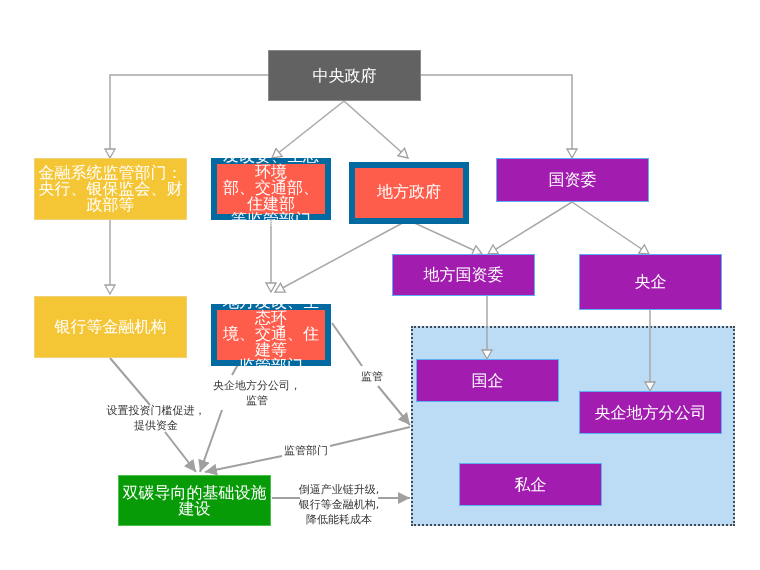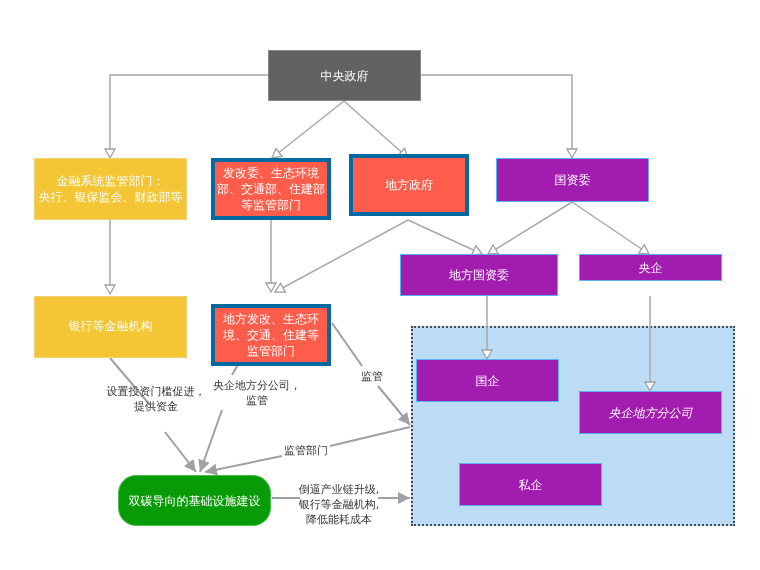--- a/index.html
+++ b/index.html
@@ -1,23 +1,23 @@
 <!DOCTYPE html>
 <html><head>
 <meta charset="utf-8">
 <style>
   html, body { margin: 0; padding: 0; background: #ffffff; }
   body { width: 760px; height: 570px; position: relative; overflow: hidden;
          font-family: "DejaVu Sans", "Liberation Sans", sans-serif; }
   .box { position: absolute; display: flex; align-items: center; justify-content: center;
-         text-align: center; color: #ffffff; font-size: 12px; line-height: 16px;
+         text-align: center; color: #ffffff; font-size: 16px; line-height: 16px;
          box-sizing: border-box; white-space: pre-line; }
   .gray { background: #626262; border: 1px solid #8a8a8a; }
   .yellow { background: #f4c534; border: 1px solid #f0d27a; }
-  .red { background: #ff5d4c; border: 4px solid #0369a1; }
+  .red { background: #ff5d4c; border: 6px solid #0369a1; font-family: Liberation Mono, monospace; }
   .blue { background: #a21caf; border: 1px solid #5ab0f5; }
   .green { background: #079b07; border: 1px solid #4bbf4b; }
   .region { position: absolute; background: #bcdcf6; border: 2px dotted #444a52; box-sizing: border-box; }
   .label { position: absolute; font-size: 11px; line-height: 15px; color: #333333; text-align: center;
            white-space: pre-line; background: transparent; }
   svg.edges { position: absolute; left: 0; top: 0; }
 </style>
 </head>
 <body>
 
@@ -77,37 +77,37 @@
   </g>
 </svg>
 
 <div class="box gray" style="left:268px; top:50px; width:153px; height:51px;">中央政府</div>
 
 <div class="box yellow" style="left:34px; top:158px; width:153px; height:62px;">金融系统监管部门：
 央行、银保监会、财政部等</div>
 <div class="box red" style="left:211px; top:158px; width:120px; height:62px;">发改委、生态环境
 部、交通部、住建部
 等监管部门</div>
-<div class="box red" style="left:349px; top:154px; width:120px; height:62px;">地方政府</div>
+<div class="box red" style="left:349px; top:162px; width:120px; height:62px;">地方政府</div>
 <div class="box blue" style="left:496px; top:158px; width:153px; height:44px;">国资委</div>
 
-<div class="box yellow" style="left:34px; top:296px; width:153px; height:62px;font-family:Liberation Mono, monospace;">银行等金融机构</div>
+<div class="box yellow" style="left:34px; top:296px; width:153px; height:62px;">银行等金融机构</div>
 <div class="box red" style="left:211px; top:304px; width:120px; height:62px;">地方发改、生态环
 境、交通、住建等
 监管部门</div>
-<div class="box blue" style="left:400px; top:254px; width:158px; height:42px;">地方国资委</div>
-<div class="box blue" style="left:579px; top:254px; width:143px; height:27px;">央企</div>
+<div class="box blue" style="left:392px; top:254px; width:143px; height:42px;">地方国资委</div>
+<div class="box blue" style="left:579px; top:254px; width:143px; height:56px;">央企</div>
 
 <div class="box blue" style="left:416px; top:359px; width:143px; height:43px;">国企</div>
-<div class="box blue" style="left:579px; top:391px; width:143px; height:43px;font-style:italic;">央企地方分公司</div>
+<div class="box blue" style="left:579px; top:391px; width:143px; height:43px;">央企地方分公司</div>
 <div class="box blue" style="left:459px; top:463px; width:143px; height:43px;">私企</div>
 
-<div class="box green" style="left:118px; top:475px; width:153px; height:51px;border-radius:18px;">双碳导向的基础设施建设</div>
+<div class="box green" style="left:118px; top:475px; width:153px; height:51px;">双碳导向的基础设施建设</div>
 
-<div class="label" style="left:96px; top:384px; width:120px;">设置投资门槛促进，
+<div class="label" style="left:96px; top:403px; width:120px;">设置投资门槛促进，
 提供资金</div>
 <div class="label" style="left:212px; top:378px; width:90px;">央企地方分公司，
 监管</div>
 <div class="label" style="left:355px; top:369px; width:34px;">监管</div>
 <div class="label" style="left:280px; top:443px; width:52px;">监管部门</div>
 <div class="label" style="left:298px; top:482px; width:82px;">倒逼产业链升级,
 银行等金融机构,
 降低能耗成本</div>
 
 </body></html>

